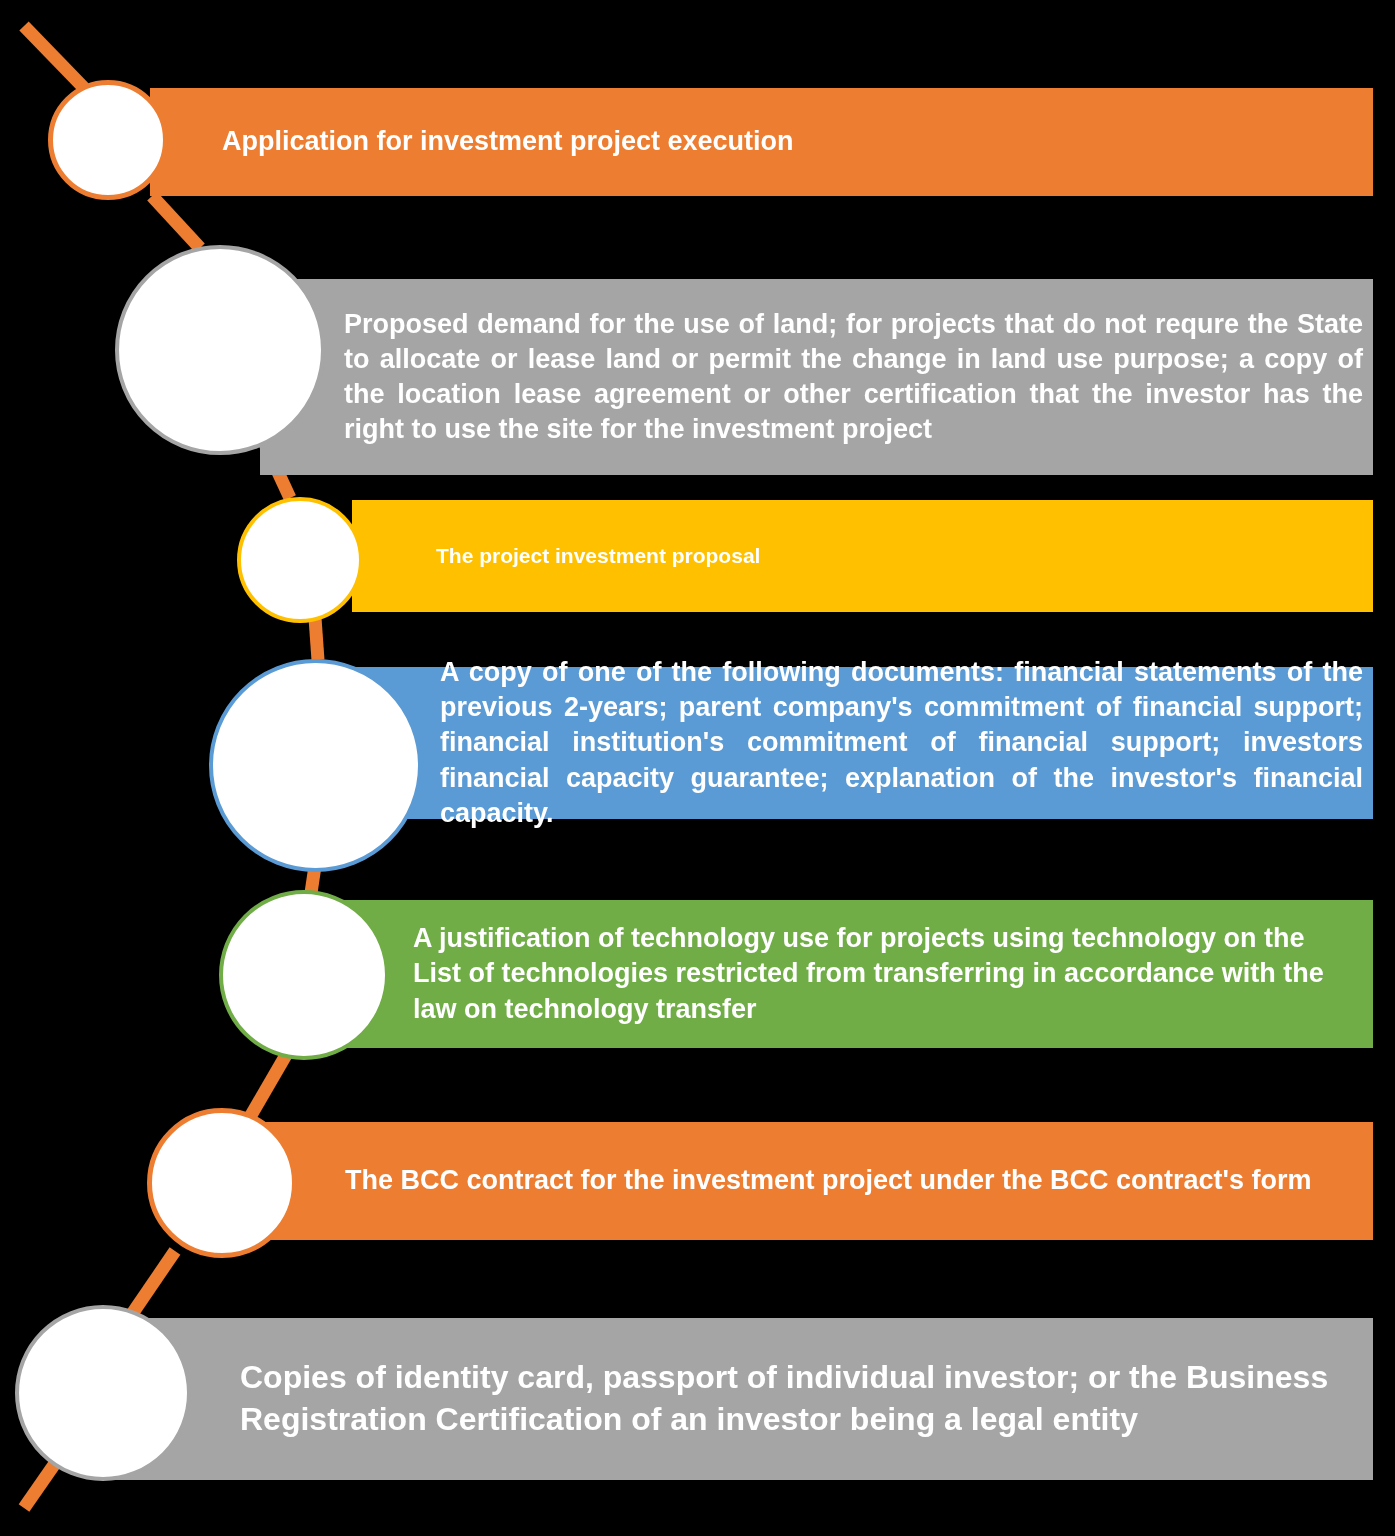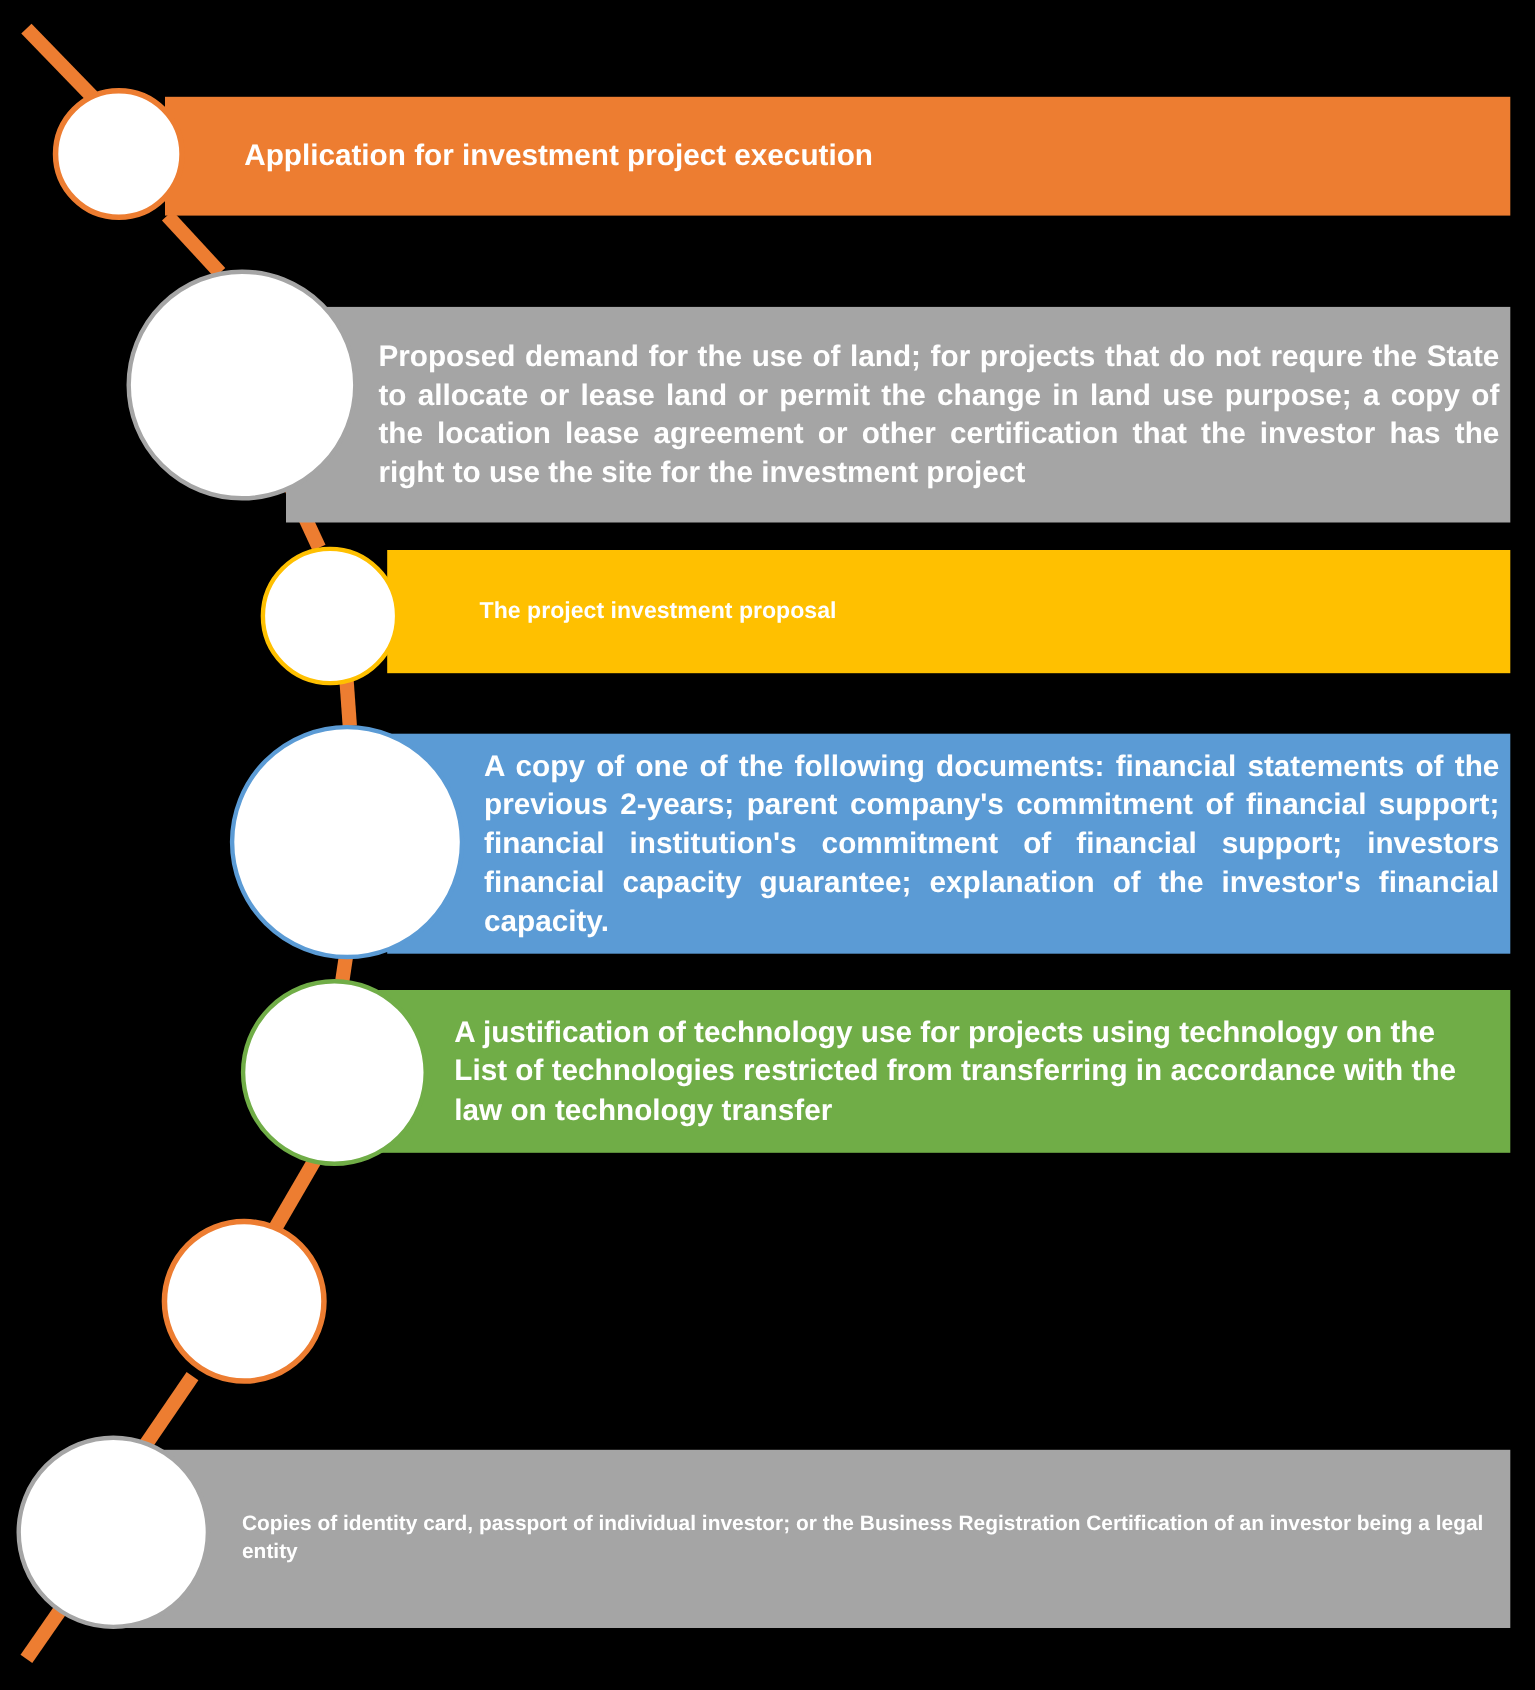--- a/index.html
+++ b/index.html
@@ -62,30 +62,33 @@
   <div class="bar" style="left:260px;top:248px;width:1113px;height:196px;background:#A5A5A5;padding-left:84px;padding-right:10px;margin-top:31px;">
     <span class="bar-text just" style="font-size:27px;text-align-last:left;">Proposed demand for the use of land; for projects that do not requre the State to allocate or lease land or permit the change in land use purpose; a copy of the location lease agreement or other certification that the investor has the right to use the site for the investment project</span>
   </div>
   <div class="node" style="left:115px;top:245px;width:210px;height:210px;border:4px solid #A5A5A5;"></div>
 
   <div class="bar" style="left:352px;top:500px;width:1021px;height:112px;background:#FFC000;padding-left:64px;padding-right:18px;">
     <span class="bar-text left" style="font-size:21px;margin-left:20px;">The project investment proposal</span>
   </div>
   <div class="node" style="left:237px;top:497px;width:126px;height:126px;border:4px solid #FFC000;"></div>
 
-  <div class="bar" style="left:352px;top:667px;width:1021px;height:200px;background:#5B9BD5;padding-left:88px;padding-right:10px;">
+  <div class="bar" style="left:352px;top:667px;width:1021px;height:152px;background:#5B9BD5;padding-left:88px;padding-right:10px;">
     <span class="bar-text just" style="font-size:27px;text-align-last:left;">A copy of one of the following documents: financial statements of the previous 2-years; parent company's commitment of financial support; financial institution's commitment of financial support; investors financial capacity guarantee; explanation of the investor's financial capacity.</span>
   </div>
   <div class="node" style="left:209px;top:659px;width:213px;height:213px;border:4px solid #5B9BD5;"></div>
 
   <div class="bar" style="left:300px;top:900px;width:1073px;height:148px;background:#70AD47;padding-left:113px;padding-right:28px;">
     <span class="bar-text left" style="font-size:27px;">A justification of technology use for projects using technology on the List of technologies restricted from transferring in accordance with the law on technology transfer</span>
   </div>
   <div class="node" style="left:219px;top:890px;width:170px;height:170px;border:4px solid #70AD47;"></div>
 
+  <div class="bar" style="left:215px;top:1122px;width:1158px;height:118px;background:#ED7D31;padding-left:130px;padding-right:18px;">
+    <span class="bar-text left" style="font-size:27px;">The BCC contract for the investment project under the BCC contract's form</span>
+  </div>
   <div class="node" style="left:147px;top:1108px;width:150px;height:150px;border:5px solid #ED7D31;"></div>
 
   <div class="bar" style="left:95px;top:1318px;width:1278px;height:162px;background:#A5A5A5;padding-left:125px;padding-right:18px;">
-    <span class="bar-text left" style="font-size:19px;">Copies of identity card, passport of individual investor; or the Business Registration Certification of an investor being a legal entity</span>
+    <span class="bar-text left" style="font-size:32px;margin-left:20px;">Copies of identity card, passport of individual investor; or the Business Registration Certification of an investor being a legal entity</span>
   </div>
   <div class="node" style="left:15px;top:1305px;width:176px;height:176px;border:4px solid #A5A5A5;"></div>
 
 </div>
 
 </body></html>

